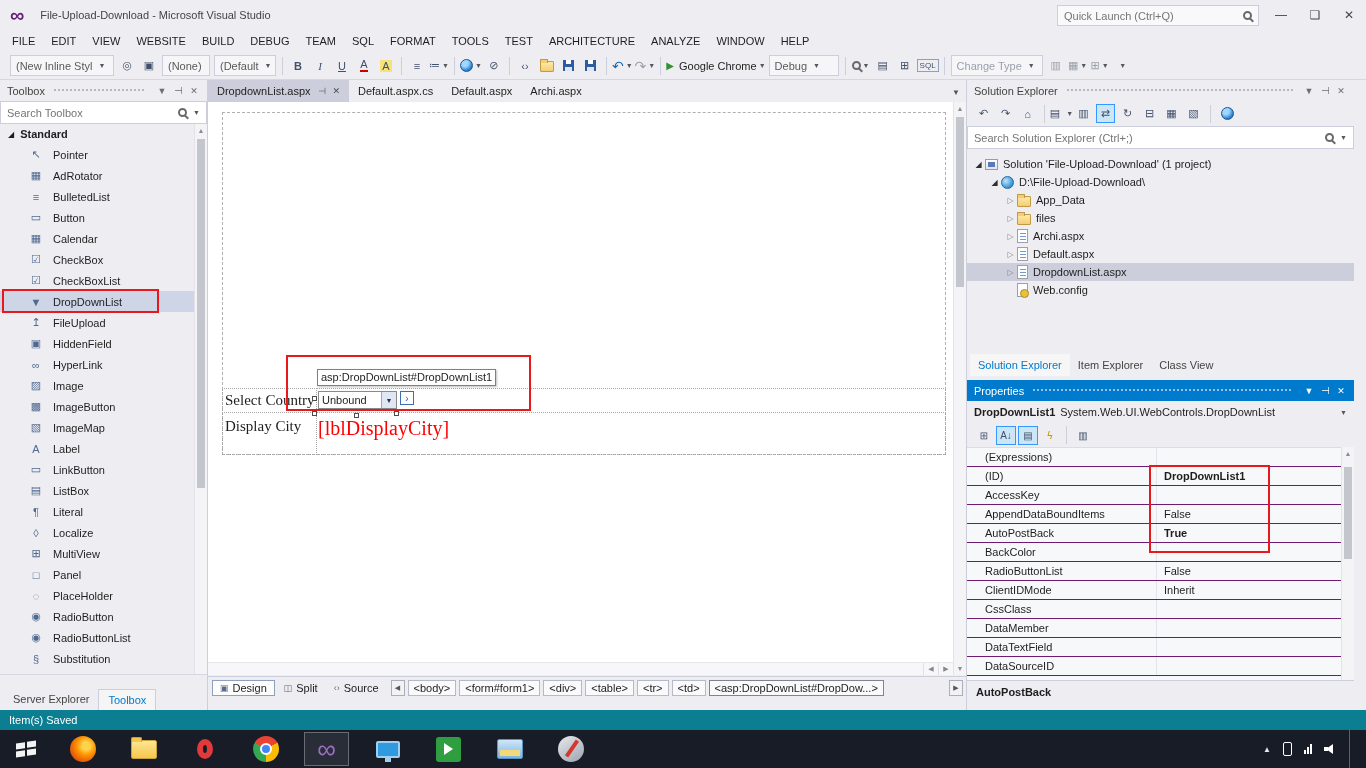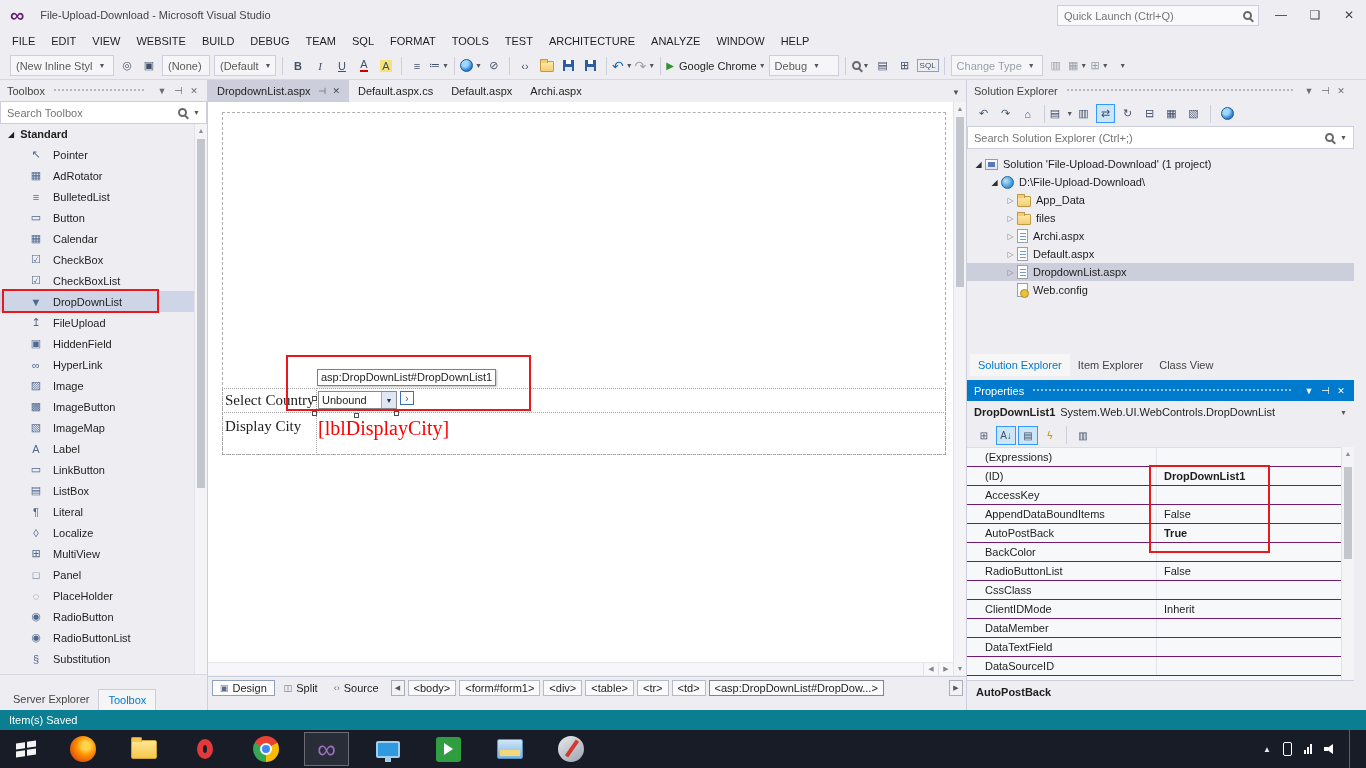--- a/index.html
+++ b/index.html
@@ -616,26 +616,26 @@
           </div>
         <div class="prow">
             <span class="pname">BackColor</span>
             <span class="pval"></span>
           </div>
         <div class="prow">
             <span class="pname">RadioButtonList</span>
             <span class="pval">False</span>
           </div>
         <div class="prow">
+            <span class="pname">ClientIDMode</span>
+            <span class="pval">Inherit</span>
+          </div>
+        <div class="prow">
             <span class="pname">CssClass</span>
             <span class="pval"></span>
-          </div>
-        <div class="prow">
-            <span class="pname">ClientIDMode</span>
-            <span class="pval">Inherit</span>
           </div>
         <div class="prow">
             <span class="pname">DataMember</span>
             <span class="pval"></span>
           </div>
         <div class="prow">
             <span class="pname">DataTextField</span>
             <span class="pval"></span>
           </div>
         <div class="prow">

